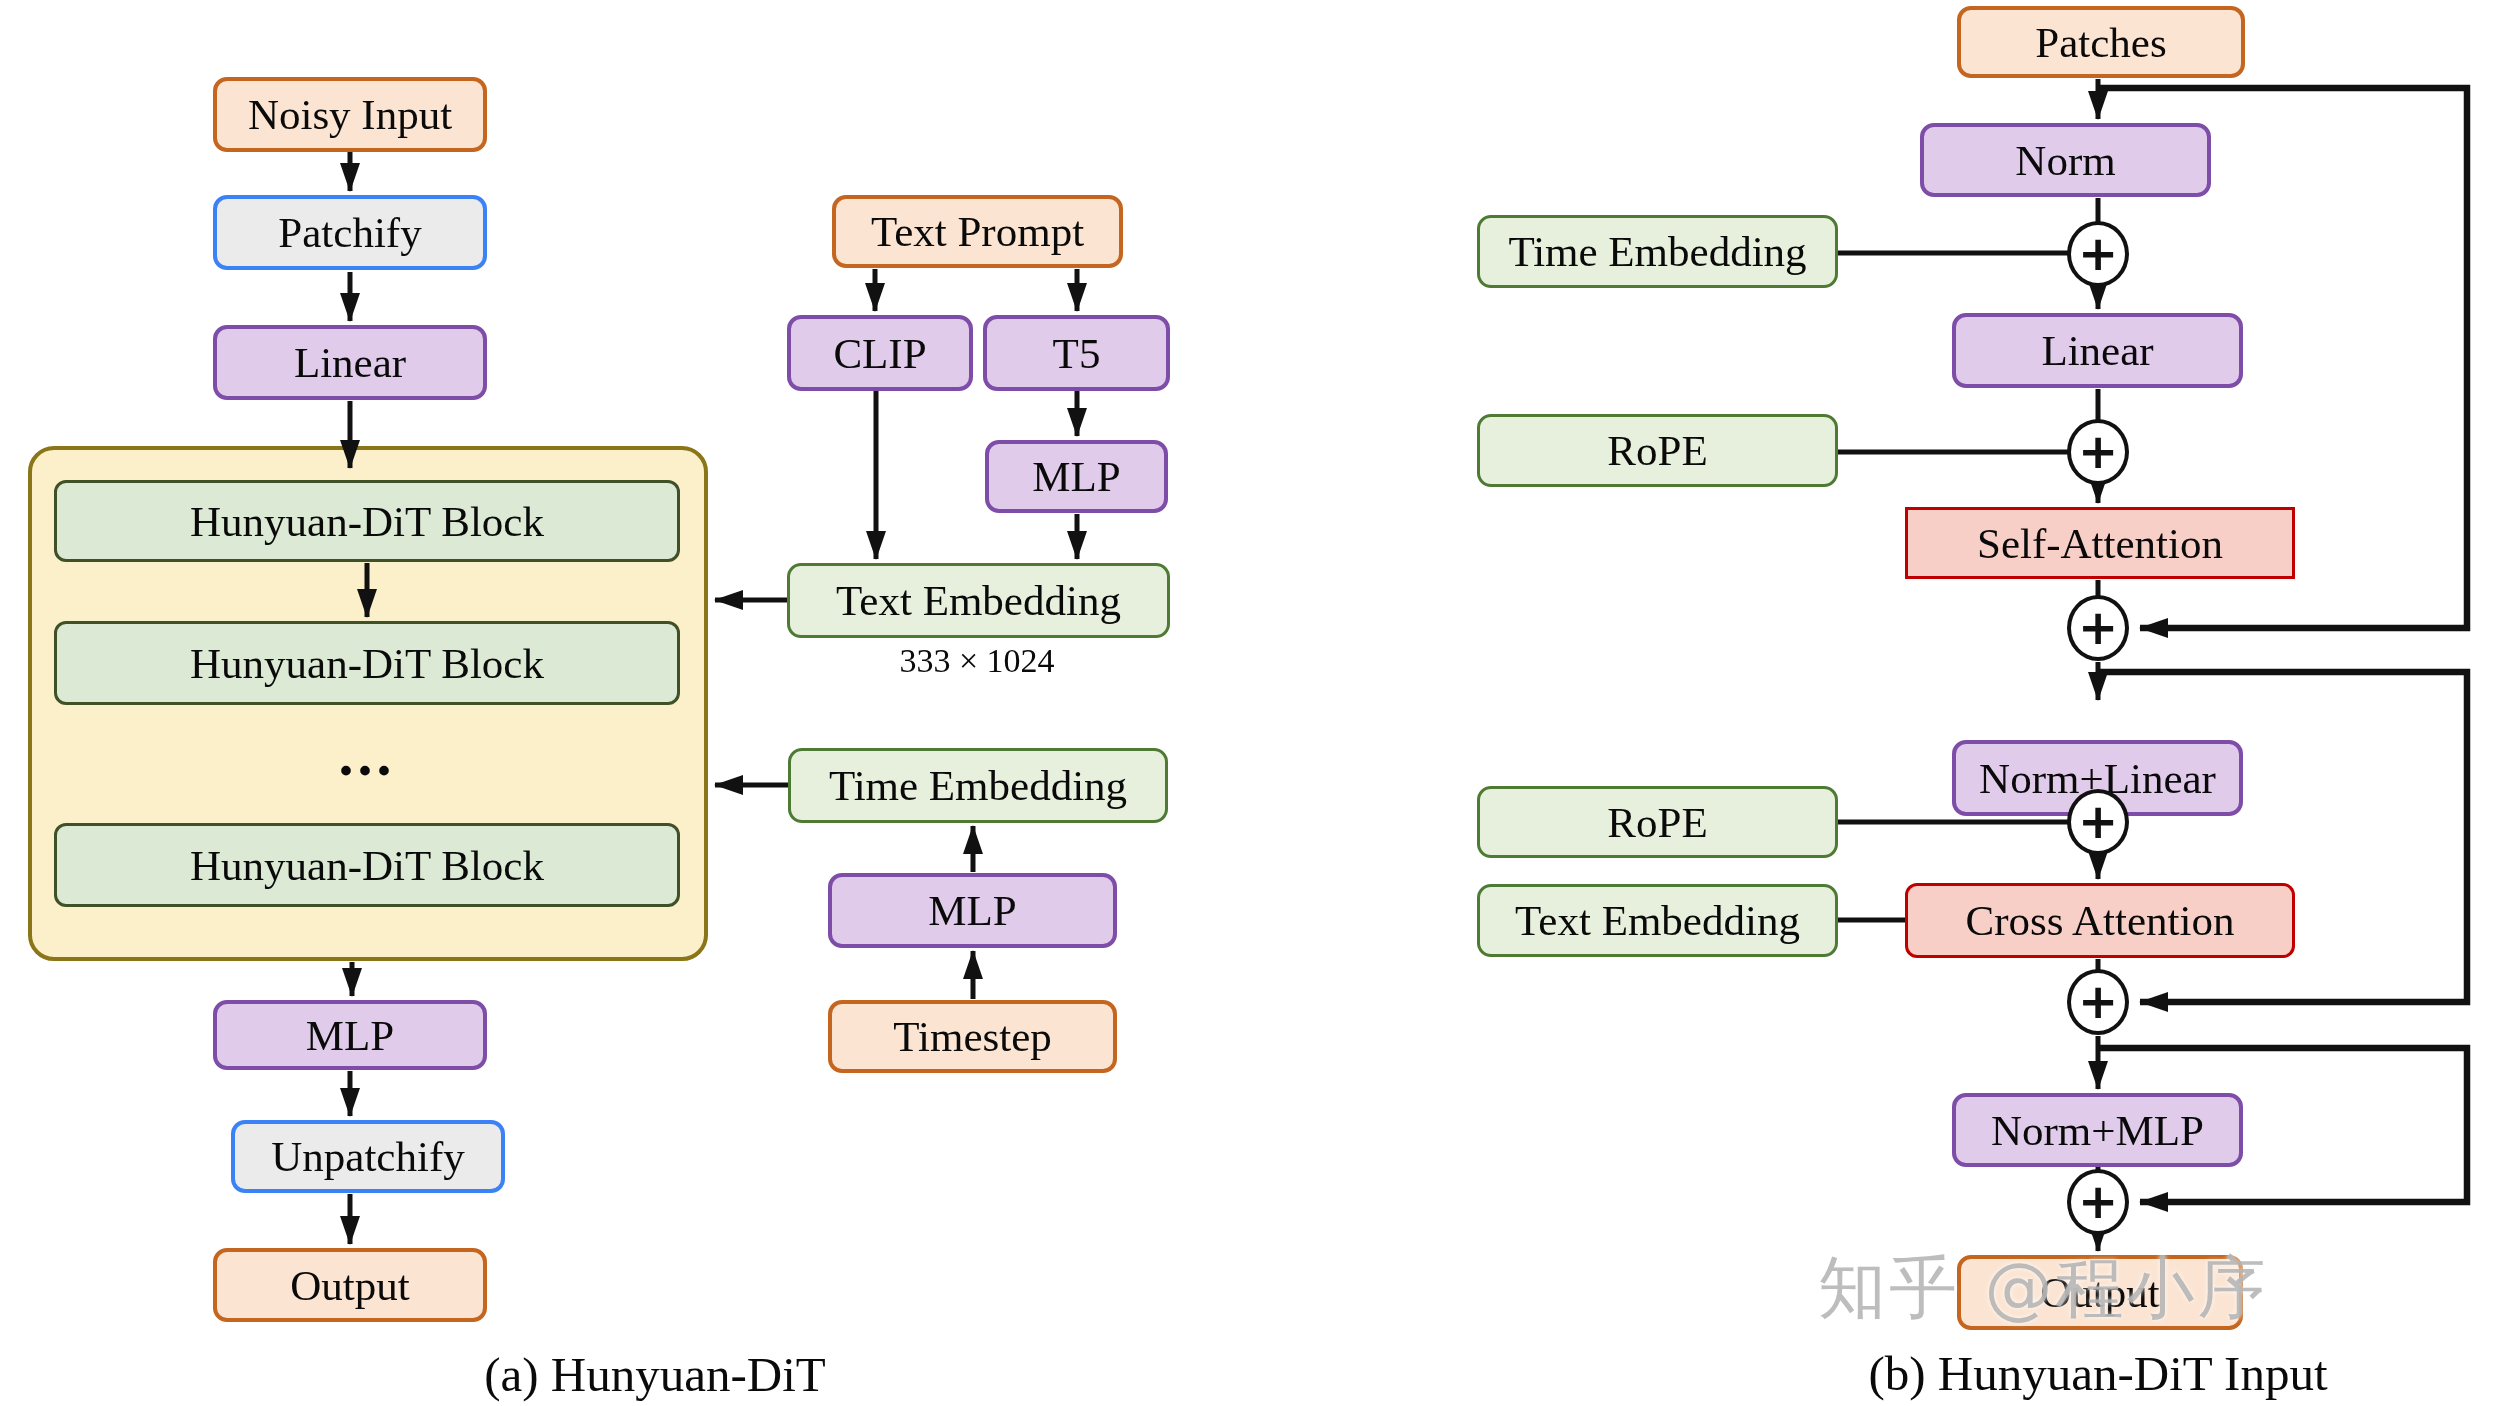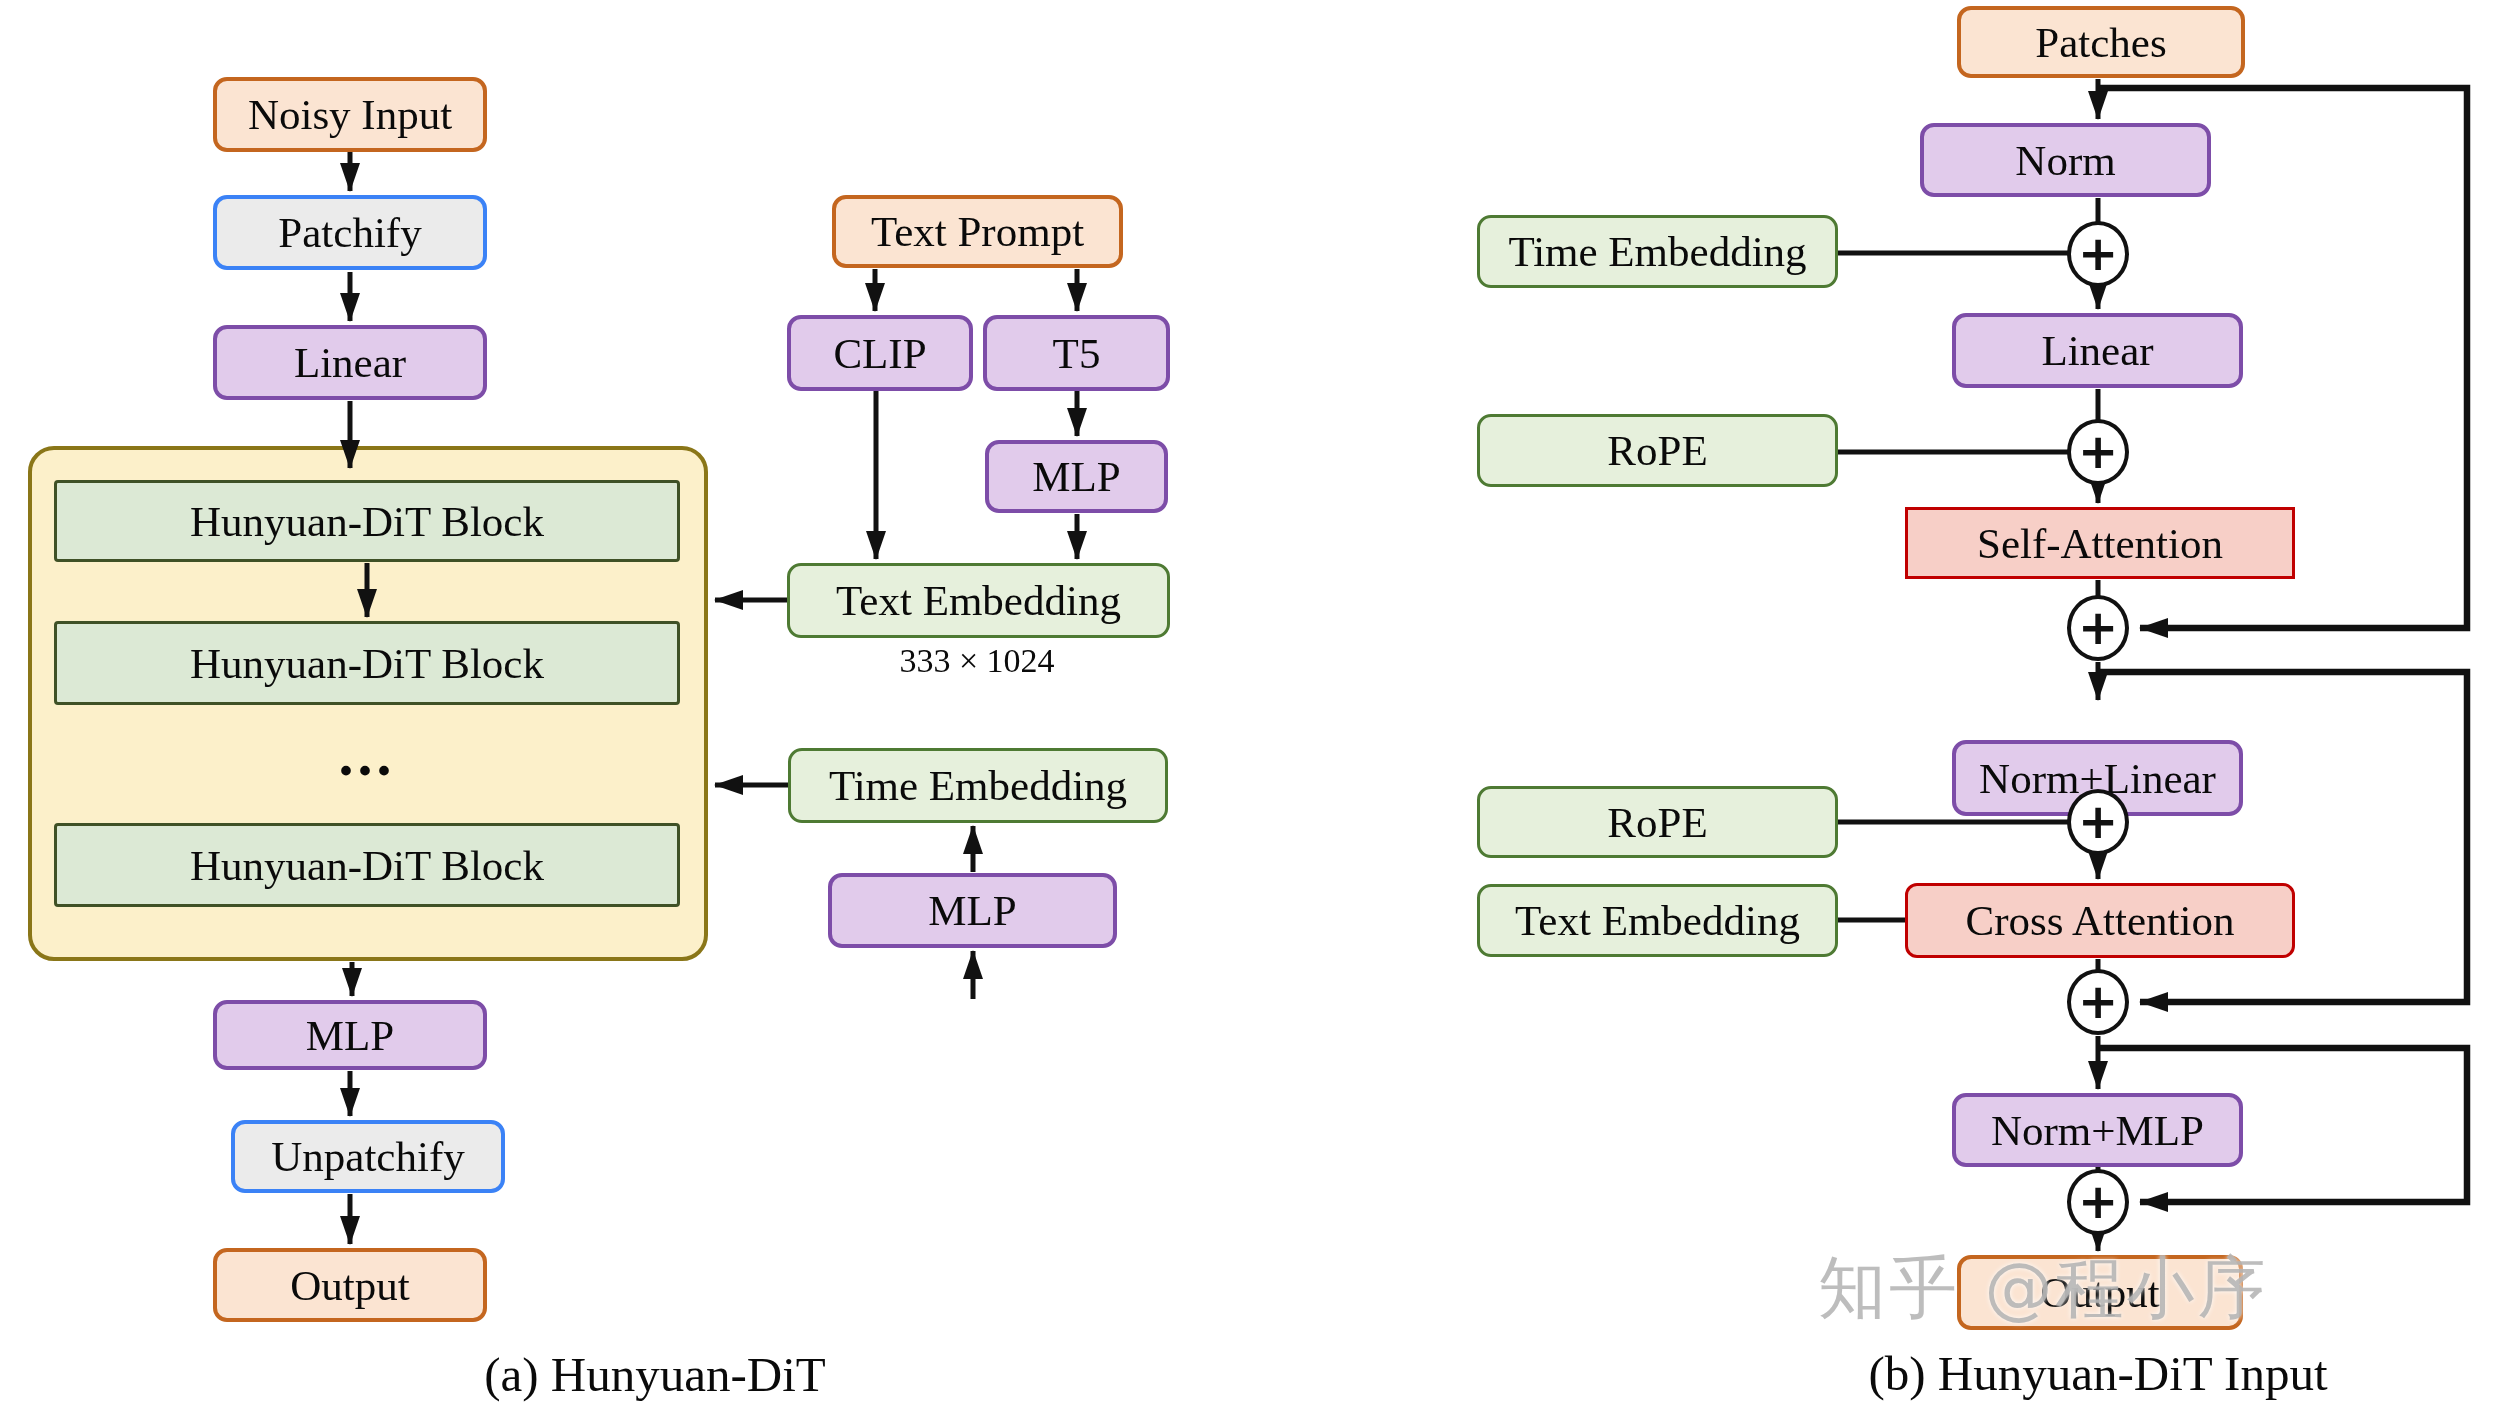--- a/index.html
+++ b/index.html
@@ -18,21 +18,21 @@
     font-size:43px;color:#0a0a0a;
     border-radius:14px;
     z-index:2;
     white-space:nowrap;
     line-height:1;
   }
   .peach  {background:#FBE4D2;border:4px solid #C4661F;}
   .gray   {background:#EBEBEB;border:4px solid #3b82f6;}
   .purple {background:#E1CBEB;border:4px solid #7D4DA8;}
   .green-soft{background:#E6F0DC;border:3.5px solid #4E7A33;}
-  .green-block{background:#DCE9D5;border:3px solid #3F5126;border-radius:4px;}
+  .green-block{background:#DCE9D5;border:3px solid #3F5126;border-radius:12px;}
   .red-sq {background:#F7CFC7;border:3.5px solid #C00000;border-radius:0;}
   .red-rd {background:#F7CFC7;border:3.5px solid #C00000;border-radius:12px;}
   .yellow-container{
     position:absolute;box-sizing:border-box;
     background:#FCF0CA;border:4px solid #8A7618;border-radius:26px;
     z-index:1;
   }
   .plain-label{
     position:absolute;display:flex;align-items:center;justify-content:center;
     color:#0a0a0a;z-index:2;white-space:nowrap;line-height:1;
@@ -132,20 +132,21 @@
   <div class="plain-label caption" style="left:405px;top:1346px;width:500px;height:56px;">(a) Hunyuan-DiT</div>
 
   <div class="node peach" style="left:832px;top:195px;width:291px;height:73px;">Text Prompt</div>
   <div class="node purple" style="left:787px;top:315px;width:186px;height:76px;">CLIP</div>
   <div class="node purple" style="left:983px;top:315px;width:187px;height:76px;">T5</div>
   <div class="node purple" style="left:985px;top:440px;width:183px;height:73px;">MLP</div>
   <div class="node green-soft" style="left:787px;top:563px;width:383px;height:75px;">Text Embedding</div>
   <div class="plain-label dim-label" style="left:777px;top:642px;width:400px;height:38px;">333 × 1024</div>
   <div class="node green-soft" style="left:788px;top:748px;width:380px;height:75px;">Time Embedding</div>
   <div class="node purple" style="left:828px;top:873px;width:289px;height:75px;">MLP</div>
+  <div class="node peach" style="left:828px;top:1000px;width:289px;height:73px;">Timestep</div>
 
   <div class="node peach" style="left:1957px;top:6px;width:288px;height:72px;">Patches</div>
   <div class="node purple" style="left:1920px;top:123px;width:291px;height:74px;">Norm</div>
   <div class="node green-soft" style="left:1477px;top:215px;width:361px;height:73px;">Time Embedding</div>
   <div class="node purple" style="left:1952px;top:313px;width:291px;height:75px;">Linear</div>
   <div class="node green-soft" style="left:1477px;top:414px;width:361px;height:73px;">RoPE</div>
   <div class="node red-sq" style="left:1905px;top:507px;width:390px;height:72px;">Self-Attention</div>
   <div class="node purple" style="left:1952px;top:740px;width:291px;height:76px;">Norm+Linear</div>
   <div class="node green-soft" style="left:1477px;top:786px;width:361px;height:72px;">RoPE</div>
   <div class="node green-soft" style="left:1477px;top:884px;width:361px;height:73px;">Text Embedding</div>

